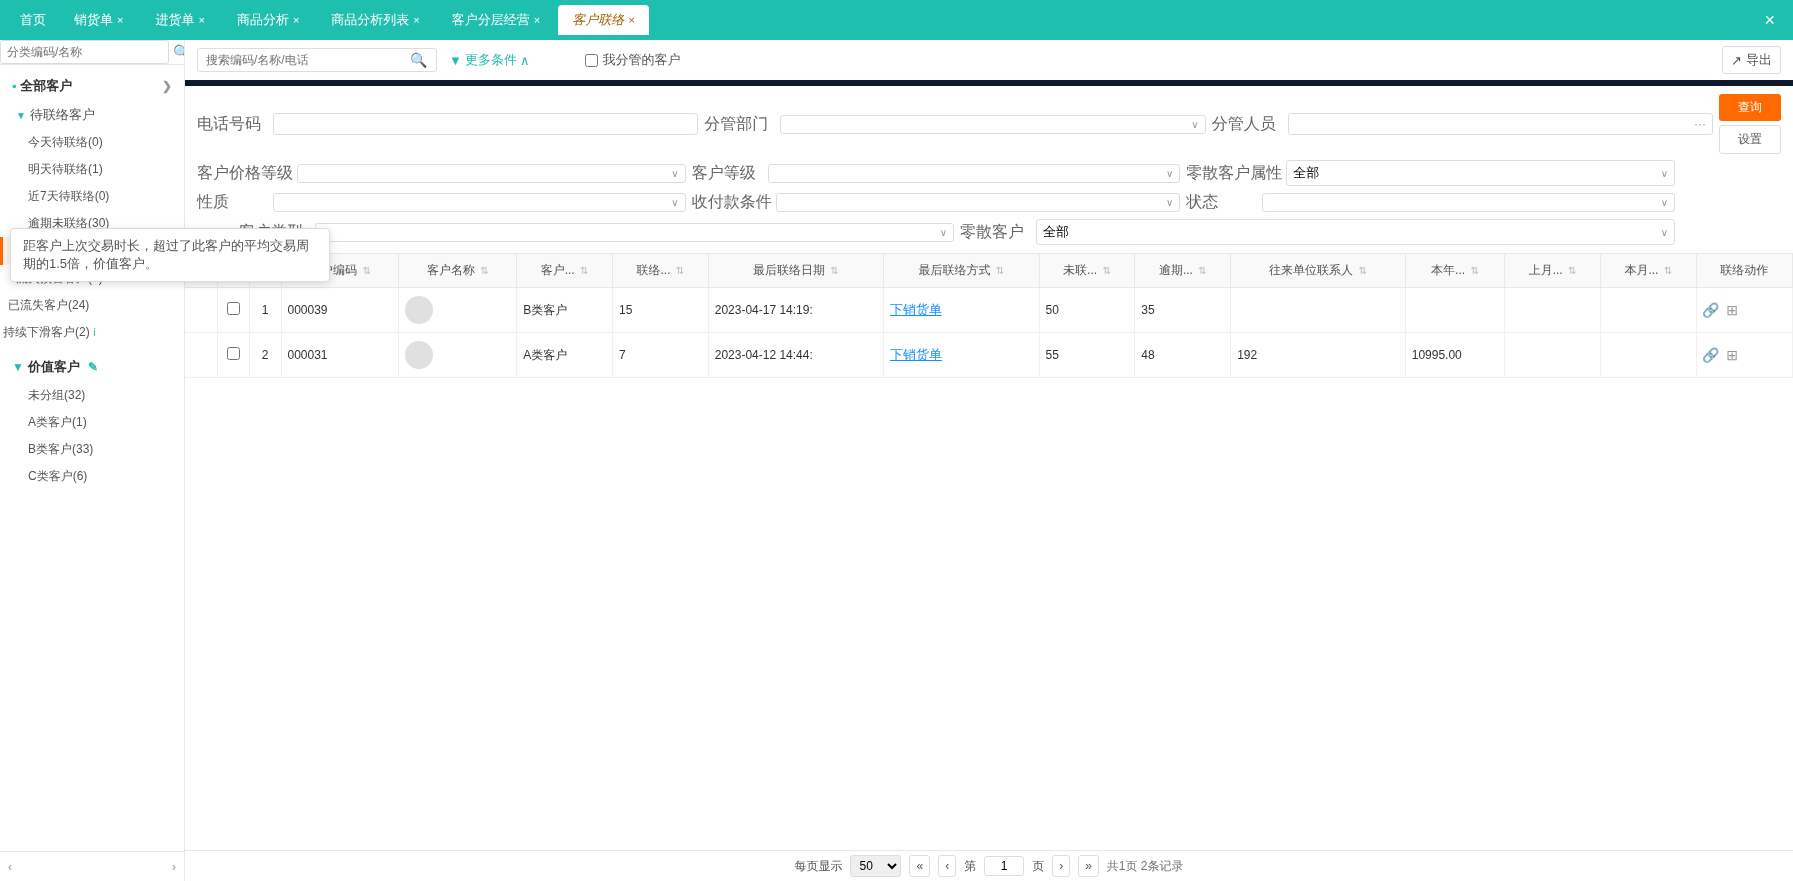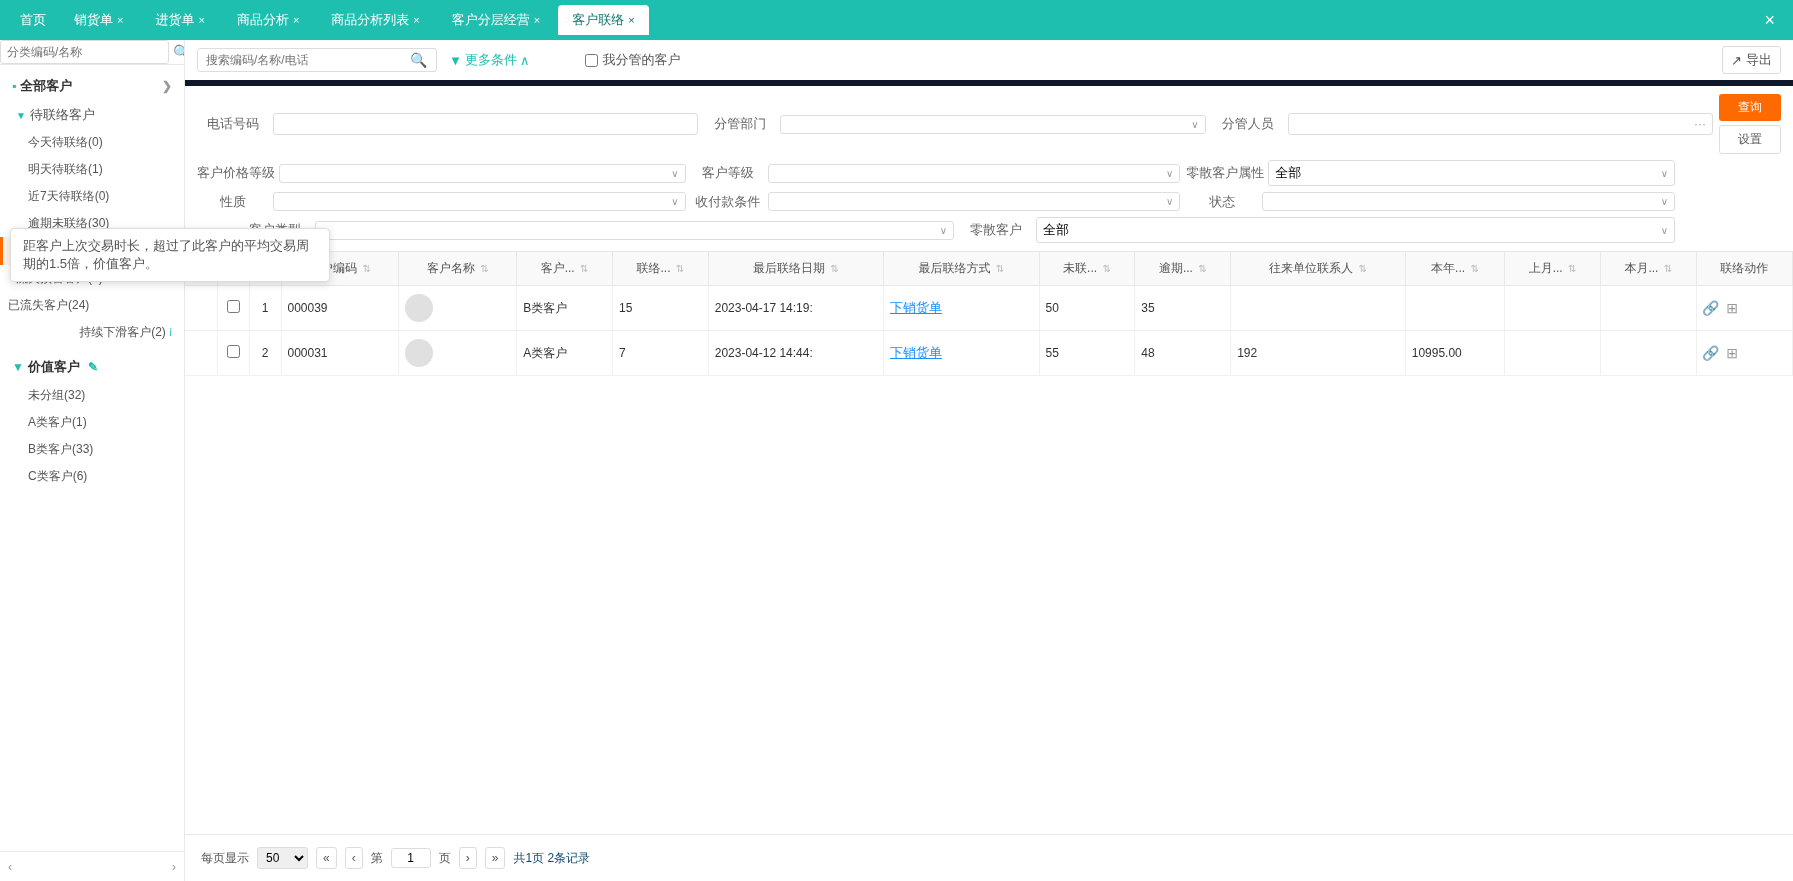--- a/index.html
+++ b/index.html
@@ -7,21 +7,21 @@
 
     
     .top-nav {
       display: flex; align-items: center; background: #1fbfb0; height: 40px;
       padding: 0 10px; gap: 4px;
     }
     .nav-tab {
       padding: 6px 14px; color: #fff; cursor: pointer; border-radius: 4px 4px 0 0;
       display: flex; align-items: center; gap: 4px; font-size: 13px;
     }
-    .nav-tab.active { background: #fff; color: #0f766e; }
+    .nav-tab.active { background: #fff; color: #a16207; font-style: italic; }
     .nav-tab-close { font-size: 11px; color: inherit; cursor: pointer; }
     .nav-home { color: #fff; font-size: 13px; padding: 6px 10px; }
     .nav-spacer { flex: 1; }
     .nav-close-btn { color: #fff; font-size: 18px; cursor: pointer; padding: 4px 8px; }
 
     
     .main-layout { display: flex; height: calc(881px - 40px); }
 
     
     .sidebar {
@@ -117,37 +117,37 @@
     .col-checkbox { width: 32px; text-align: center; }
     .col-num { width: 32px; text-align: center; }
     .link-text { color: #1890ff; text-decoration: underline; cursor: pointer; margin-top: 20px; }
     .customer-name-cell { display: flex; align-items: center; gap: 6px; }
     .avatar-placeholder { width: 28px; height: 28px; border-radius: 50%; background: #e0e0e0; flex-shrink: 0; }
     .action-icons { display: flex; gap: 6px; }
     .action-icon { color: #999; cursor: pointer; font-size: 14px; }
 
     
     .pagination-bar {
-      display: flex; align-items: center; justify-content: flex-start;
-      padding: 12px 16px; background: #fff; border-top: 1px solid #e8e8e8;
+      display: flex; align-items: center; justify-content: center;
+      padding: 4px 16px; background: #fff; border-top: 1px solid #e8e8e8;
       gap: 8px; flex-shrink: 0;
     }
     .pagination-label { font-size: 12px; color: #555; }
     .pagination-select {
       border: 1px solid #ddd; border-radius: 3px; padding: 2px 4px; font-size: 12px; outline: none;
     }
     .pagination-btn {
       border: 1px solid #ddd; border-radius: 3px; background: #fff; padding: 3px 6px;
       cursor: pointer; font-size: 12px; color: #555;
     }
     .pagination-page-input {
       border: 1px solid #ddd; border-radius: 3px; padding: 2px 6px; width: 40px;
       text-align: center; font-size: 12px; outline: none;
     }
-    .pagination-total { font-size: 12px; color: #0c4a6e; }
+    .pagination-total { font-size: 12px; color: #737373; }
 
     
     .sidebar-bottom { height: 30px; border-top: 1px solid #e8e8e8; display: flex; align-items: center; padding: 0 8px; }
     .sidebar-bottom-arrow { color: #999; cursor: pointer; font-size: 12px; }
 
     .inline-filter {
       background: #fff;
       padding: 8px 12px;
       border-bottom: 1px solid #e8e8e8;
     }
@@ -160,23 +160,23 @@
     .inline-row:last-child { margin-bottom: 0; }
     .inline-field {
       display: flex;
       align-items: center;
       gap: 4px;
       flex: 1;
     }
     .inline-label {
       white-space: nowrap;
       color: #666;
-      font-size: 13px;
+      font-size: 16px;
       min-width: 72px;
-      text-align: center;
+      text-align: left;
     }
     .inline-select {
       flex: 1;
       border: 1px solid #ddd;
       border-radius: 3px;
       padding: 3px 6px;
       font-size: 12px;
       display: flex;
       align-items: center;
       justify-content: space-between;
@@ -260,21 +260,21 @@
       </div>
 
       <div class="sidebar-item-active-bar active">
         <div class="sidebar-item active" style="padding-left: 16px; display:flex; align-items:center; gap:4px;">
           <span>回购异常客户(2)</span>
           <span style="color:#1fbfb0; font-size:11px;">ℹ</span>
         </div>
       </div>
       <div class="sidebar-item" style="padding-left: 16px;">流失预警客户(3) <span style="color:#1fbfb0; font-size:11px;">ℹ</span></div>
       <div class="sidebar-item" style="padding-left: 8px;">已流失客户(24)</div>
-      <div class="sidebar-item" style="padding-left: 3px; text-align: right;">持续下滑客户(2) <span style="color:#1fbfb0; font-size:11px;">ℹ</span></div>
+      <div class="sidebar-item" style="padding-left: 3px;">持续下滑客户(2) <span style="color:#1fbfb0; font-size:11px;">ℹ</span></div>
 
       <div style="height:6px;"></div>
       <div class="sidebar-section-header">
         <span class="icon">▼</span>
         <span>价值客户</span>
         <span style="color:#1fbfb0; margin-left:4px; font-size:12px; cursor:pointer;">✎</span>
       </div>
       <div class="sidebar-item">未分组(32)</div>
       <div class="sidebar-item">A类客户(1)</div>
       <div class="sidebar-item">B类客户(33)</div>

